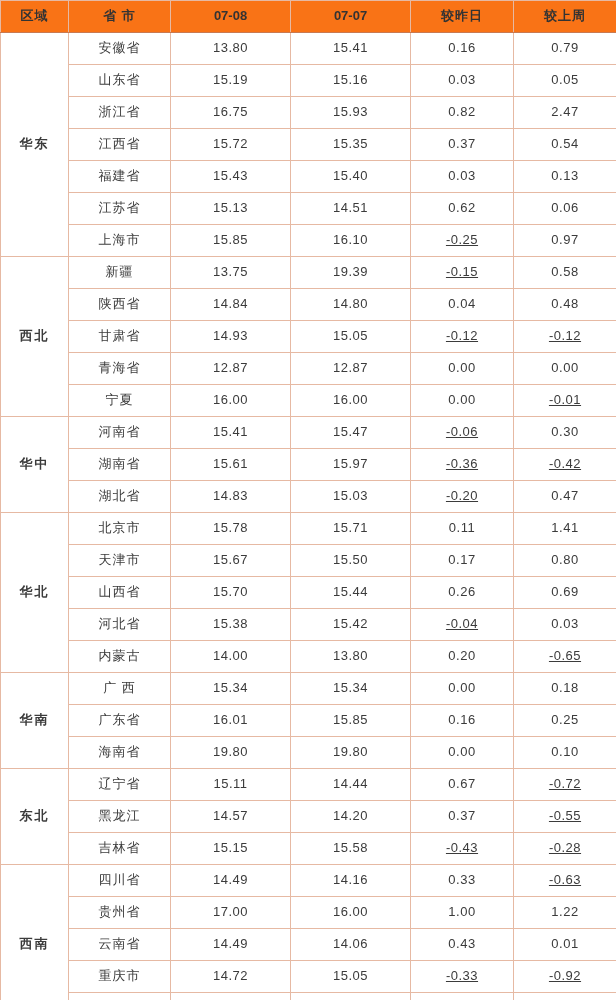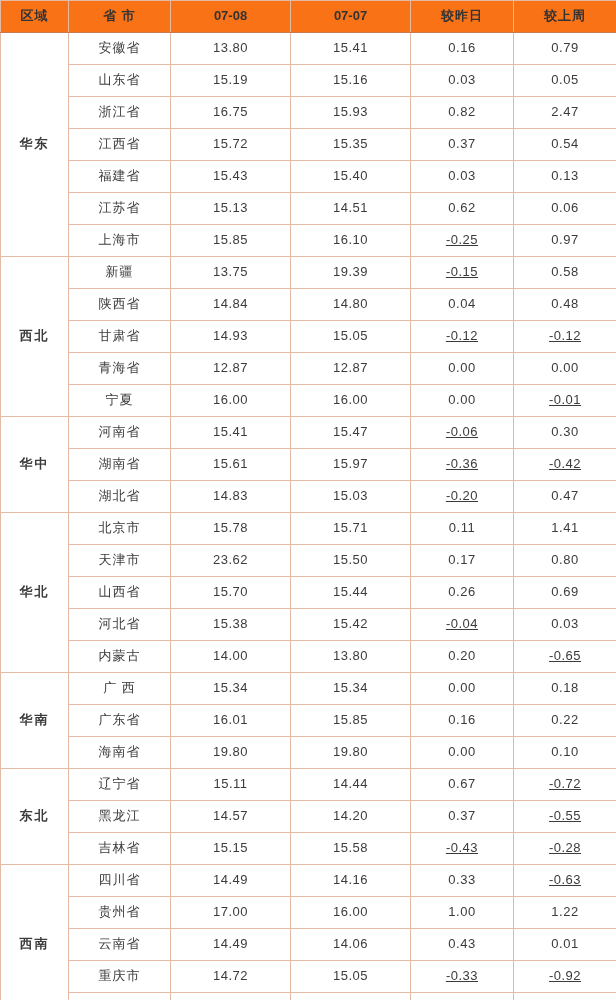--- a/index.html
+++ b/index.html
@@ -205,21 +205,21 @@
       <tr class="group-start">
         <td class="region" rowspan="5">华北</td>
         <td class="prov">北京市</td>
         <td class="num">15.78</td>
         <td class="num">15.71</td>
         <td class="num chg-up">0.11</td>
         <td class="num chg-up">1.41</td>
       </tr>
       <tr>
         <td class="prov">天津市</td>
-        <td class="num">23.62</td>
+        <td class="num">15.67</td>
         <td class="num">15.50</td>
         <td class="num chg-up">0.17</td>
         <td class="num chg-up">0.80</td>
       </tr>
       <tr>
         <td class="prov">山西省</td>
         <td class="num">15.70</td>
         <td class="num">15.44</td>
         <td class="num chg-up">0.26</td>
         <td class="num chg-up">0.69</td>
@@ -244,21 +244,21 @@
         <td class="num">15.34</td>
         <td class="num">15.34</td>
         <td class="num chg-zero">0.00</td>
         <td class="num chg-up">0.18</td>
       </tr>
       <tr>
         <td class="prov">广东省</td>
         <td class="num">16.01</td>
         <td class="num">15.85</td>
         <td class="num chg-up">0.16</td>
-        <td class="num chg-up">0.22</td>
+        <td class="num chg-up">0.25</td>
       </tr>
       <tr>
         <td class="prov">海南省</td>
         <td class="num">19.80</td>
         <td class="num">19.80</td>
         <td class="num chg-zero">0.00</td>
         <td class="num chg-up">0.10</td>
       </tr>
       <tr class="group-start">
         <td class="region" rowspan="3">东北</td>

